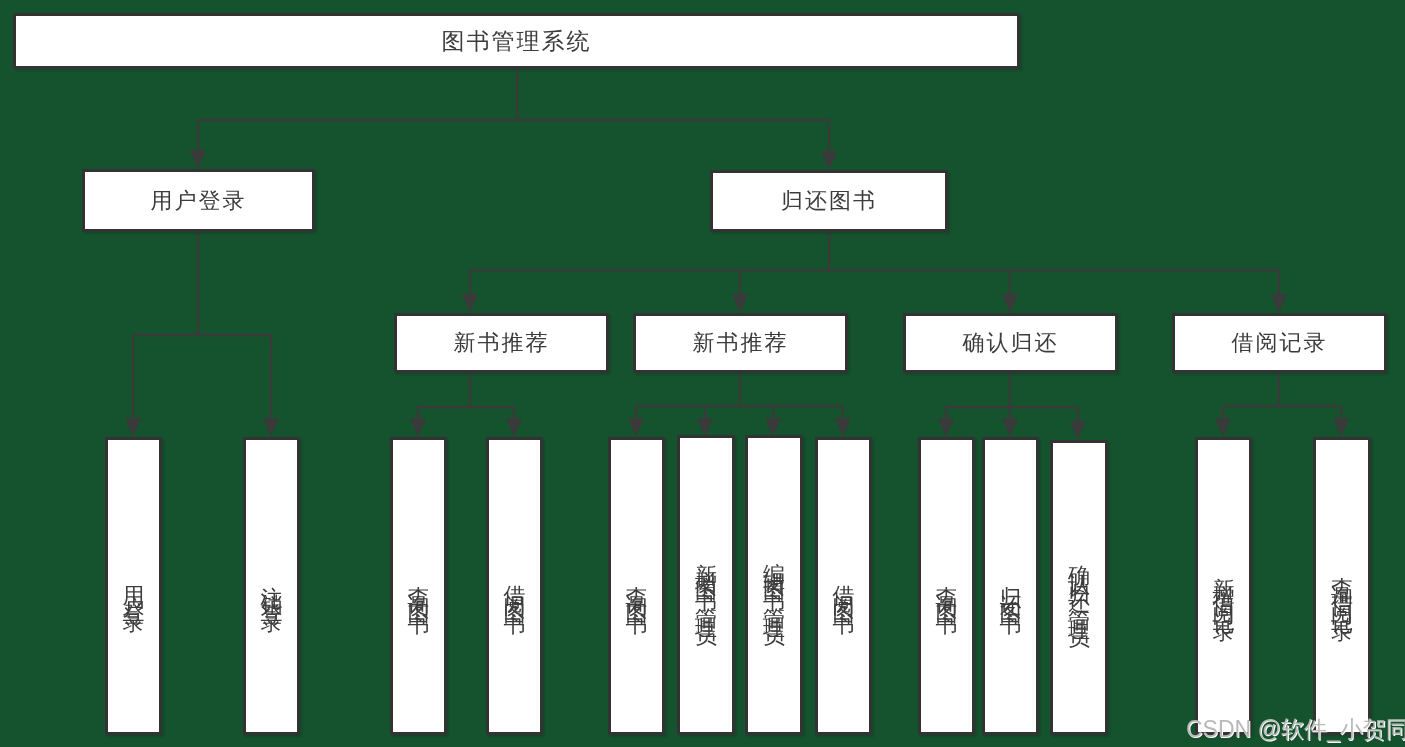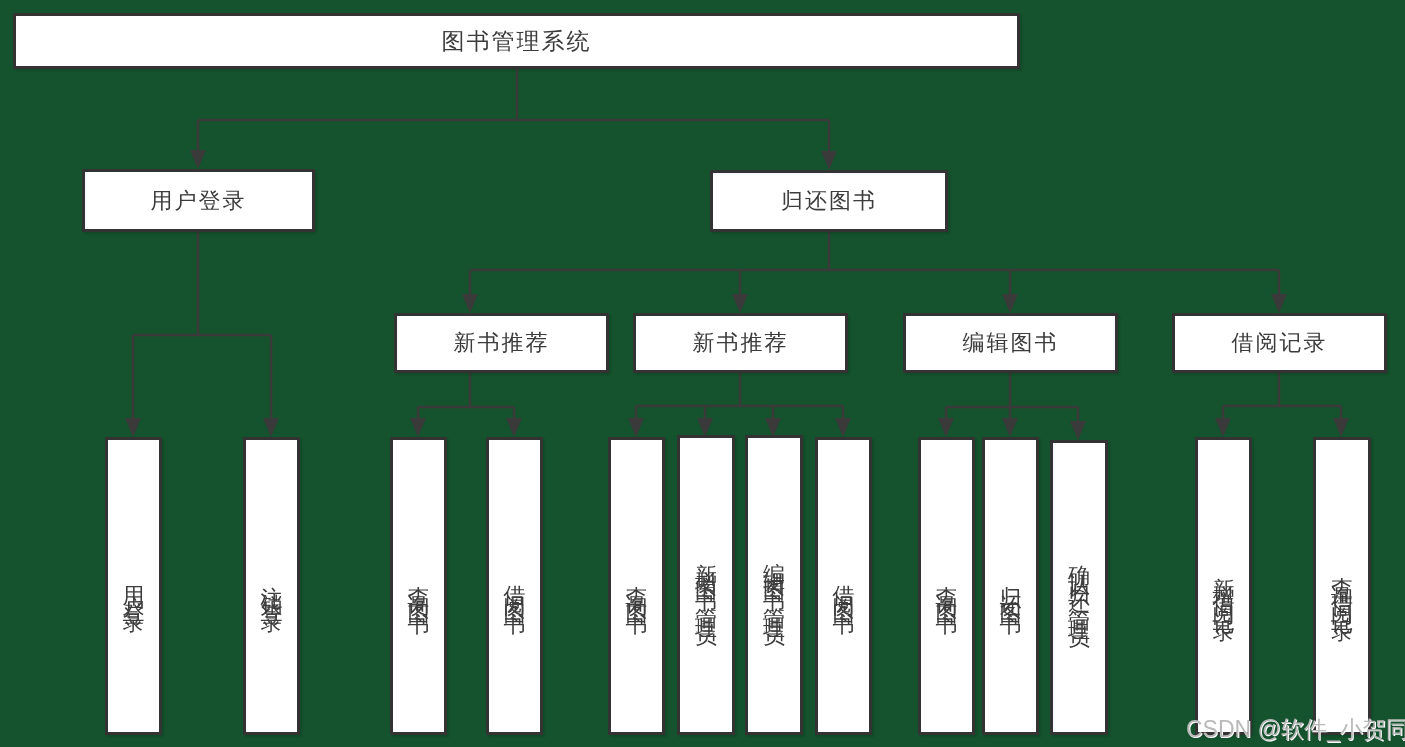--- a/index.html
+++ b/index.html
@@ -100,21 +100,21 @@
     <span>归还图书</span>
   </div>
 
   <div class="node h-node" style="left:363px; top:313px; width:215px; height:60px;margin-left:31px;">
     <span>新书推荐</span>
   </div>
   <div class="node h-node" style="left:633px; top:313px; width:215px; height:60px;">
     <span>新书推荐</span>
   </div>
   <div class="node h-node" style="left:903px; top:313px; width:215px; height:60px;">
-    <span>编辑图书</span>
+    <span>确认归还</span>
   </div>
   <div class="node h-node" style="left:1172px; top:313px; width:215px; height:60px;">
     <span>借阅记录</span>
   </div>
 
   <div class="node v-node" style="left:105px; top:437px; width:57px; height:298px;">
     <span>用户登录</span>
   </div>
   <div class="node v-node" style="left:243px; top:437px; width:57px; height:298px;">
     <span>注销登录</span>

